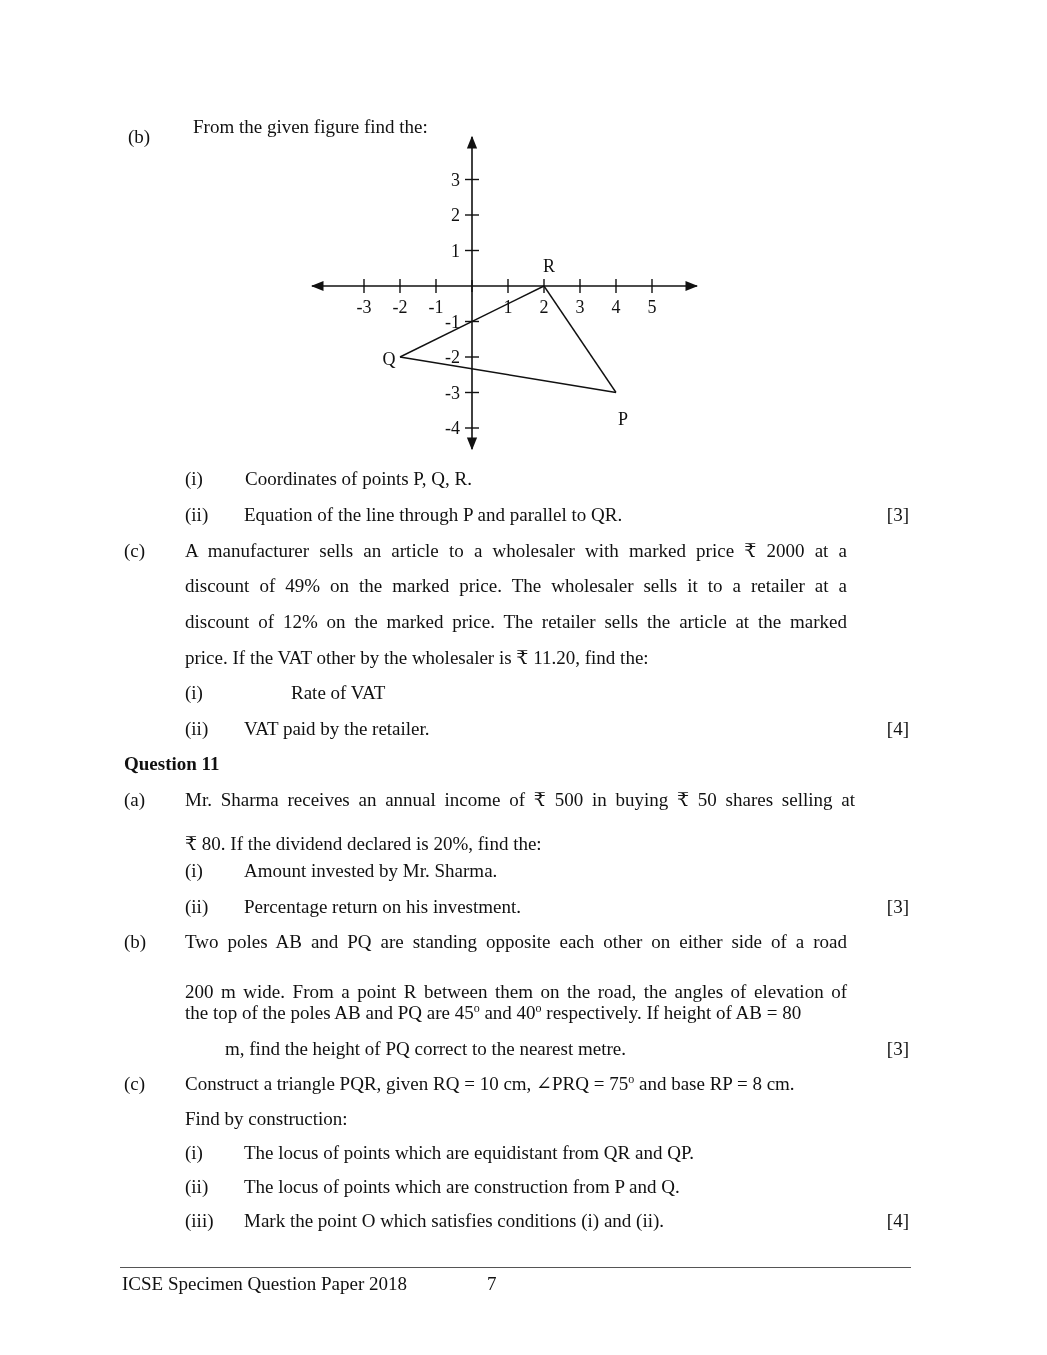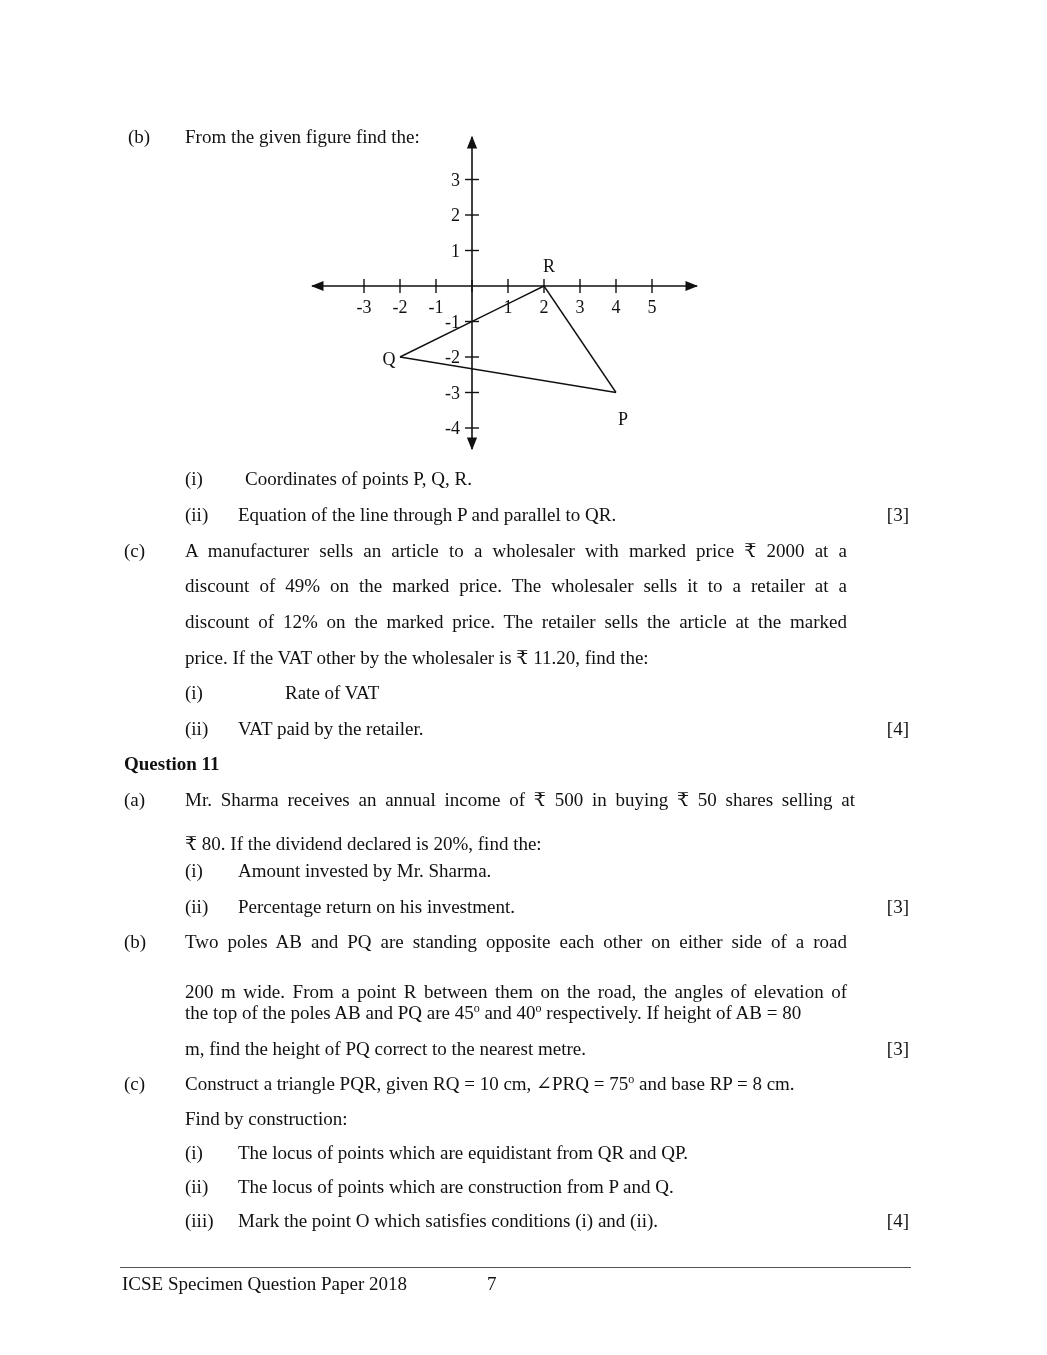--- a/index.html
+++ b/index.html
@@ -1,33 +1,33 @@
 <!DOCTYPE html>
 <html><head>
 <meta charset="utf-8">
 <style>
   html, body { margin: 0; padding: 0; background: #ffffff; }
   body { width: 1047px; height: 1355px; position: relative; font-family: "Liberation Serif", "DejaVu Serif", serif; color: #111; font-size: 19px; }
   .abs { position: absolute; white-space: nowrap; line-height: 1; }
   .lbl { left: 124px; }
   .txt { left: 185px; }
   .sublbl { left: 185px; }
-  .subtxt { left: 238px; }
+  .subtxt { left: 244px; }
   .marks { right: 138px; }
   .heading { font-weight: bold; }
   sup { font-size: 12px; vertical-align: 7px; line-height: 0; }
   #figure { position: absolute; left: 0; top: 0; width: 1047px; height: 470px; }
   #figure text { font-family: "Liberation Serif", "DejaVu Serif", serif; font-size: 18px; fill: #111; }
   .footer-rule { position: absolute; left: 120px; top: 1267px; width: 791px; height: 1px; background: #555; }
 </style>
 </head>
 <body>
 
 <div class="abs lbl" style="left:128px; top:127px;">(b)</div>
-<div class="abs txt" style="top:127px;">From the given figure find the:</div>
+<div class="abs txt" style="top:117px;margin-left:8px;">From the given figure find the:</div>
 
 <svg id="figure" viewBox="0 0 1047 470">
   <defs>
     <marker id="arr" viewBox="0 0 10 10" refX="9" refY="5" markerWidth="8" markerHeight="8" orient="auto-start-reverse">
       <path d="M0,1 L10,5 L0,9 z" fill="#111"></path>
     </marker>
   </defs>
 
   <line x1="312" y1="286" x2="697" y2="286" stroke="#111" stroke-width="1.6" marker-start="url(#arr)" marker-end="url(#arr)"></line>
 
@@ -104,21 +104,21 @@
 <div class="abs sublbl" style="top:861px;">(i)</div>
 <div class="abs subtxt" style="top:861px;">Amount invested by Mr. Sharma.</div>
 <div class="abs sublbl" style="top:897px;">(ii)</div>
 <div class="abs subtxt" style="top:897px;">Percentage return on his investment.</div>
 <div class="abs marks" style="top:897px;">[3]</div>
 
 <div class="abs lbl" style="top:932px;">(b)</div>
 <div class="abs txt" style="top:932px; width:662px; text-align:justify; text-align-last:justify;">Two poles AB and PQ are standing opposite each other on either side of a road</div>
 <div class="abs txt" style="top:968px; width:662px; text-align:justify; text-align-last:justify;margin-top:14px;">200 m wide. From a point R between them on the road, the angles of elevation of</div>
 <div class="abs txt" style="top:1003px;"><span>the top of the poles AB and PQ are 45</span><sup>o</sup><span> and 40</span><sup>o</sup><span> respectively. If height of AB = 80</span></div>
-<div class="abs txt" style="top:1039px;">m, find the height of PQ correct to the nearest metre.</div>
+<div class="abs txt" style="top:1039px;margin-left:40px;">m, find the height of PQ correct to the nearest metre.</div>
 <div class="abs marks" style="top:1039px;">[3]</div>
 
 <div class="abs lbl" style="top:1074px;">(c)</div>
 <div class="abs txt" style="top:1074px;"><span>Construct a triangle PQR, given RQ = 10 cm, ∠PRQ = 75</span><sup>o</sup><span> and base RP = 8 cm.</span></div>
 <div class="abs txt" style="top:1109px;">Find by construction:</div>
 <div class="abs sublbl" style="top:1143px;">(i)</div>
 <div class="abs subtxt" style="top:1143px;">The locus of points which are equidistant from QR and QP.</div>
 <div class="abs sublbl" style="top:1177px;">(ii)</div>
 <div class="abs subtxt" style="top:1177px;">The locus of points which are construction from P and Q.</div>
 <div class="abs sublbl" style="top:1211px;">(iii)</div>

